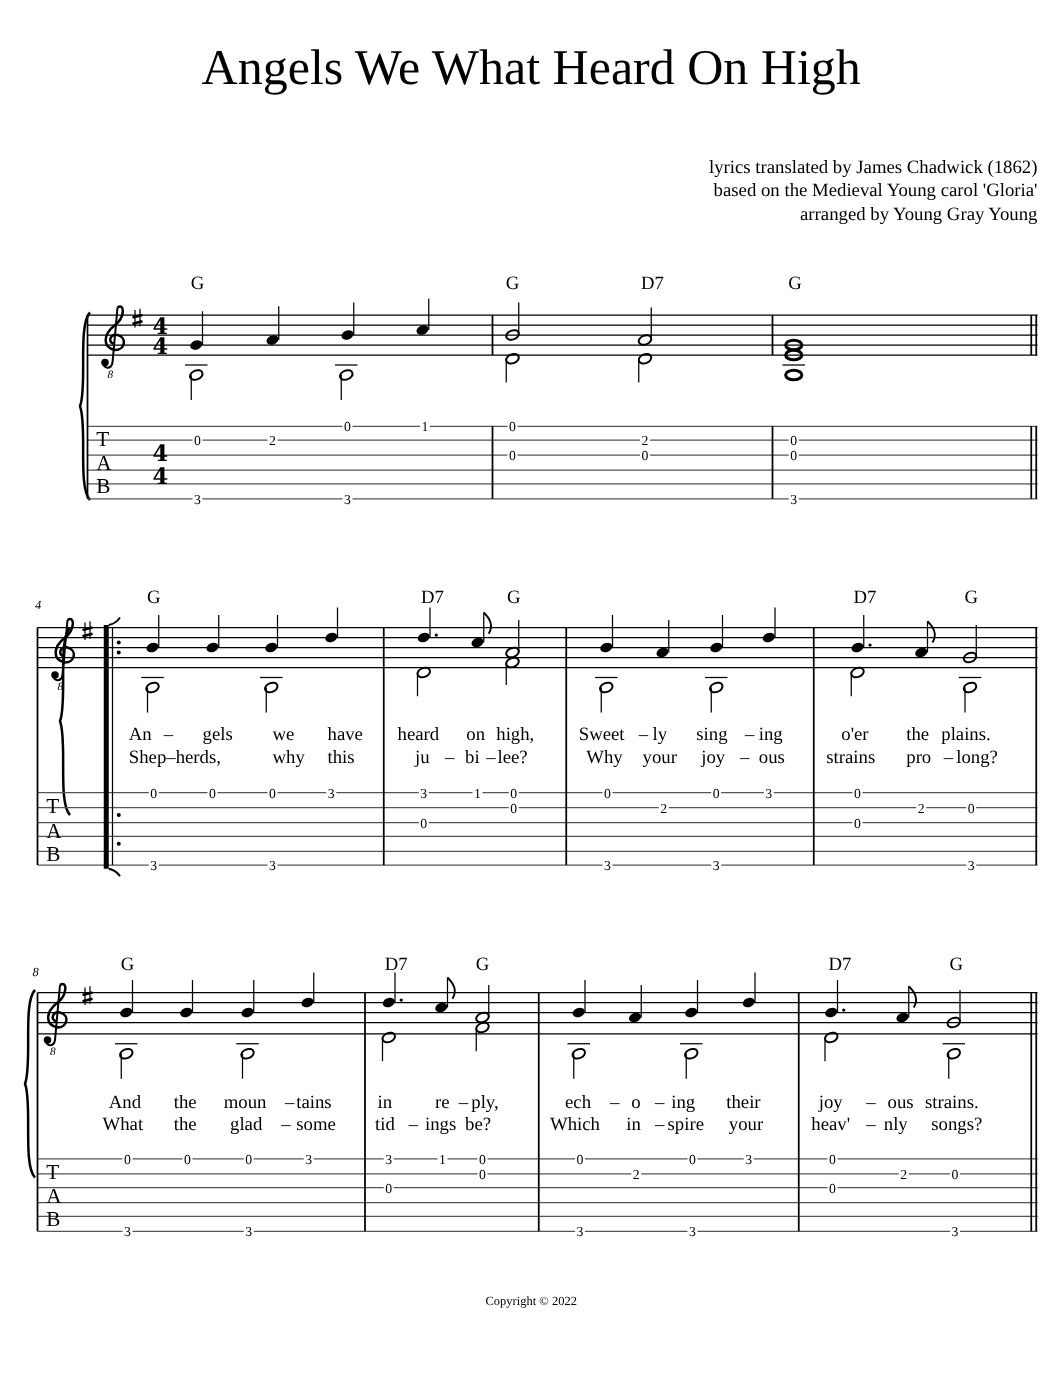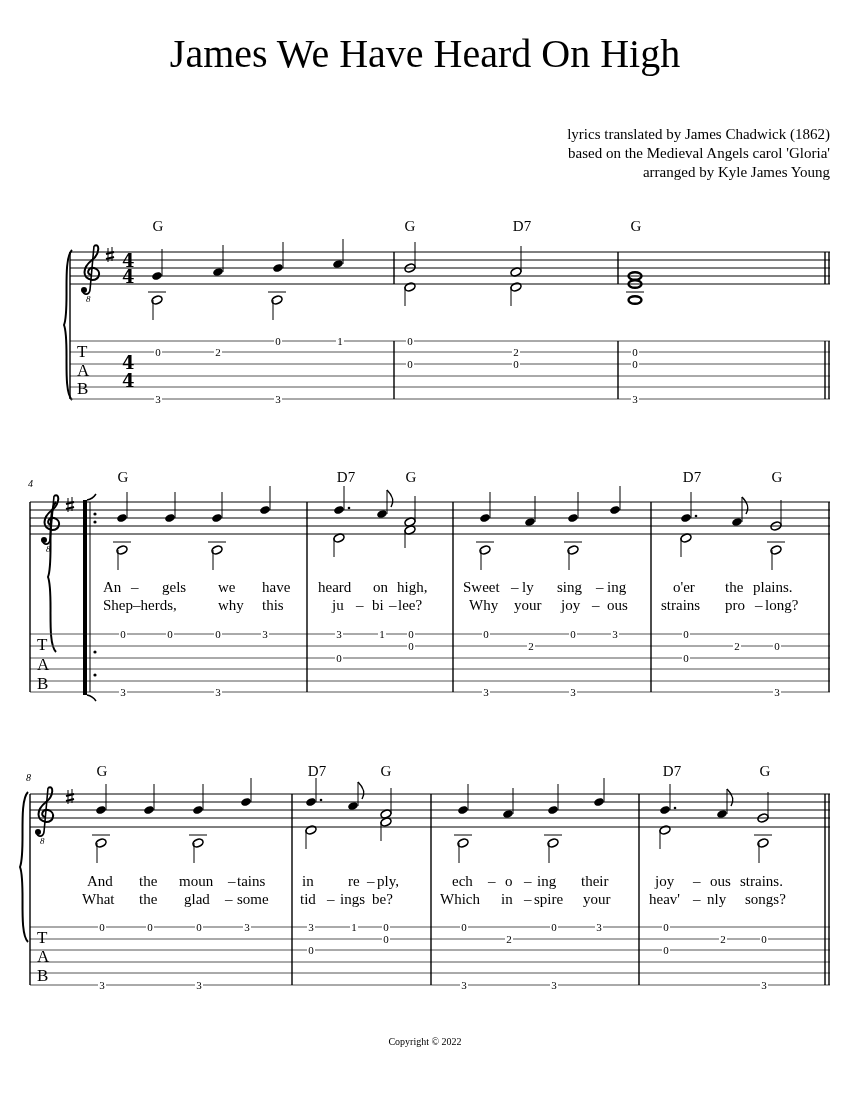--- a/index.html
+++ b/index.html
@@ -17,26 +17,26 @@
   .chord { font-size: 15px; }
   .lyric { font-size: 15px; }
   .fret { font-size: 11px; }
   .measno { font-size: 10px; font-style: italic; }
   .tabletter { font-size: 17px; }
   .timesig { font-size: 18px; font-weight: bold; font-family: "DejaVu Serif", serif; }
 </style>
 </head>
 <body>
 
-<div class="title">James We Have Heard On High</div>
+<div class="title">Angels We What Heard On High</div>
 
 <div class="credits">
   <div>lyrics translated by James Chadwick (1862)</div>
-  <div>based on the Medieval Angels carol 'Gloria'</div>
-  <div>arranged by Kyle James Young</div>
+  <div>based on the Medieval Young carol 'Gloria'</div>
+  <div>arranged by Young Gray Young</div>
 </div>
 
 <svg class="score" width="850" height="1100" viewBox="0 0 850 1100" xmlns="http://www.w3.org/2000/svg">
   <defs>
 
     <g id="qhead">
         <ellipse cx="0" cy="0" rx="5" ry="3.6" transform="rotate(-22)" fill="#000"></ellipse>
       </g>
 
     <g id="hhead">

